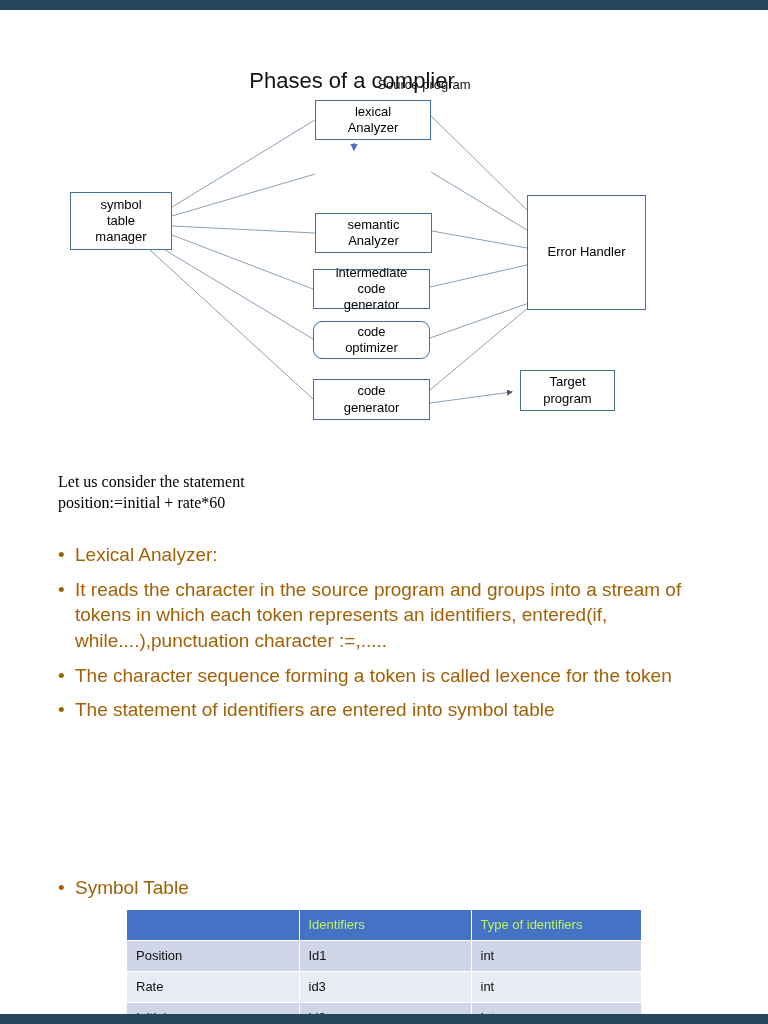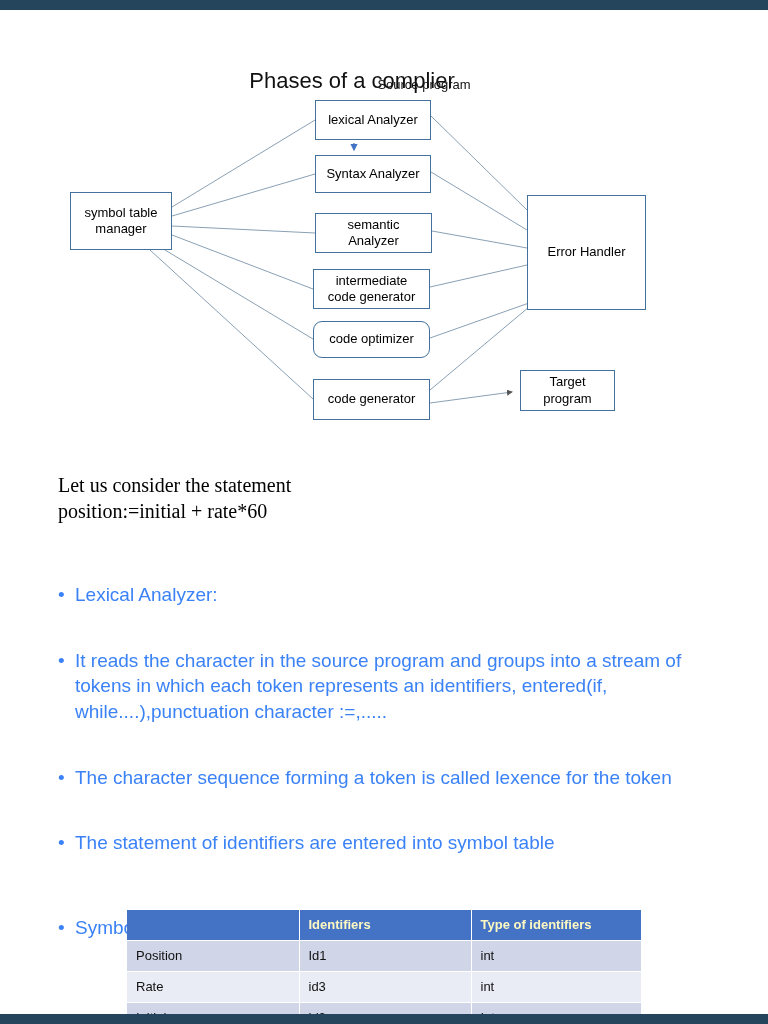--- a/index.html
+++ b/index.html
@@ -18,55 +18,55 @@
   .title-overlay {
     position:absolute; left:0; top:77px; width:768px;
     text-align:center; font-size:13px; color:#111; z-index:3;margin-left:40px;
   }
 
   .connectors { position:absolute; left:0; top:0; z-index:1; pointer-events:none; }
 
   .box {
     position:absolute; box-sizing:border-box; background:#fff;
     border:1px solid #41719C; display:flex; align-items:center; justify-content:center;
-    text-align:center; font-size:13px; line-height:1.25; padding:10px; z-index:4; color:#000;
+    text-align:center; font-size:13px; line-height:1.25; padding:18px; z-index:4; color:#000;
   }
   .box-symbol   { left:70px;  top:192px; width:102px; height:58px; }
   .box-lexical  { left:315px; top:100px; width:116px; height:40px; }
   .box-syntax   { left:315px; top:155px; width:116px; height:38px; }
   .box-semantic { left:315px; top:213px; width:117px; height:40px; }
   .box-intermediate { left:313px; top:269px; width:117px; height:40px; }
   .box-optimizer { left:313px; top:321px; width:117px; height:37px;border-radius:9px; }
   .box-generator { left:313px; top:379px; width:117px; height:41px; }
   .box-error    { left:527px; top:195px; width:119px; height:115px;text-align:center; }
   .box-target   { left:520px; top:370px; width:95px;  height:41px; }
 
   .statement {
     position:absolute; left:58px; top:472px; width:640px;
-    font-family:"Liberation Serif", serif; font-size:20px; line-height:1.3; color:#000;
+    font-family:"Liberation Serif", serif; font-size:16px; line-height:1.3; color:#000;
   }
 
   .bullets { position:absolute; left:58px; top:542px; width:660px; }
   .bullet {
     position:relative; padding-left:17px; margin-bottom:9px;
-    font-size:19px; line-height:1.35; color:#3b82f6;margin-top:40px;
+    font-size:19px; line-height:1.35; color:#a16207;
   }
   .bullet::before { content:"\2022"; position:absolute; left:0; top:0; }
 
   .symbol-heading { position:absolute; left:58px; top:875px; width:400px; }
 
   .symbol-table {
     position:absolute; left:127px; top:910px; width:514px;
     border-collapse:collapse; z-index:1; table-layout:fixed;
   }
   .symbol-table th, .symbol-table td {
     font-size:13px; text-align:left; padding:7px 9px;
     border-right:1px solid #fff; border-bottom:1px solid #fff; box-sizing:border-box;
   }
-  .symbol-table th { background:#4472C4; color:#fef9c3; font-weight:bold; height:30px; }
+  .symbol-table th { background:#4472C4; color:#bef264; font-weight:normal; height:30px; }
   .symbol-table td { color:#111; height:31px; }
   .symbol-table tr.band-dark td  { background:#D0D6E8; }
   .symbol-table tr.band-light td { background:#E9EBF5; }
   .col-1 { width:172px; } .col-2 { width:172px; } .col-3 { width:170px; }
 </style>
 </head>
 <body>
 
 <div class="slide">
 
@@ -97,21 +97,20 @@
       <line x1="430" y1="287" x2="527" y2="265"></line>
       <line x1="430" y1="338" x2="529" y2="303"></line>
       <line x1="430" y1="390" x2="529" y2="307"></line>
       <line x1="430" y1="403" x2="512" y2="392" marker-end="url(#arrow-gray)"></line>
     </g>
     <line x1="354" y1="143" x2="354" y2="150" stroke="#4472C4" stroke-width="1.2" marker-end="url(#arrow-blue)"></line>
   </svg>
 
   <div class="box box-symbol">symbol table manager</div>
   <div class="box box-lexical">lexical Analyzer</div>
-  <div class="box box-syntax">Syntax Analyzer</div>
   <div class="box box-semantic">semantic Analyzer</div>
   <div class="box box-intermediate">intermediate code generator</div>
   <div class="box box-optimizer">code optimizer</div>
   <div class="box box-generator">code generator</div>
   <div class="box box-error">Error Handler</div>
   <div class="box box-target">Target program</div>
 
   <div class="statement">
     <div>Let us consider the statement</div>
     <div>position:=initial + rate*60</div>

